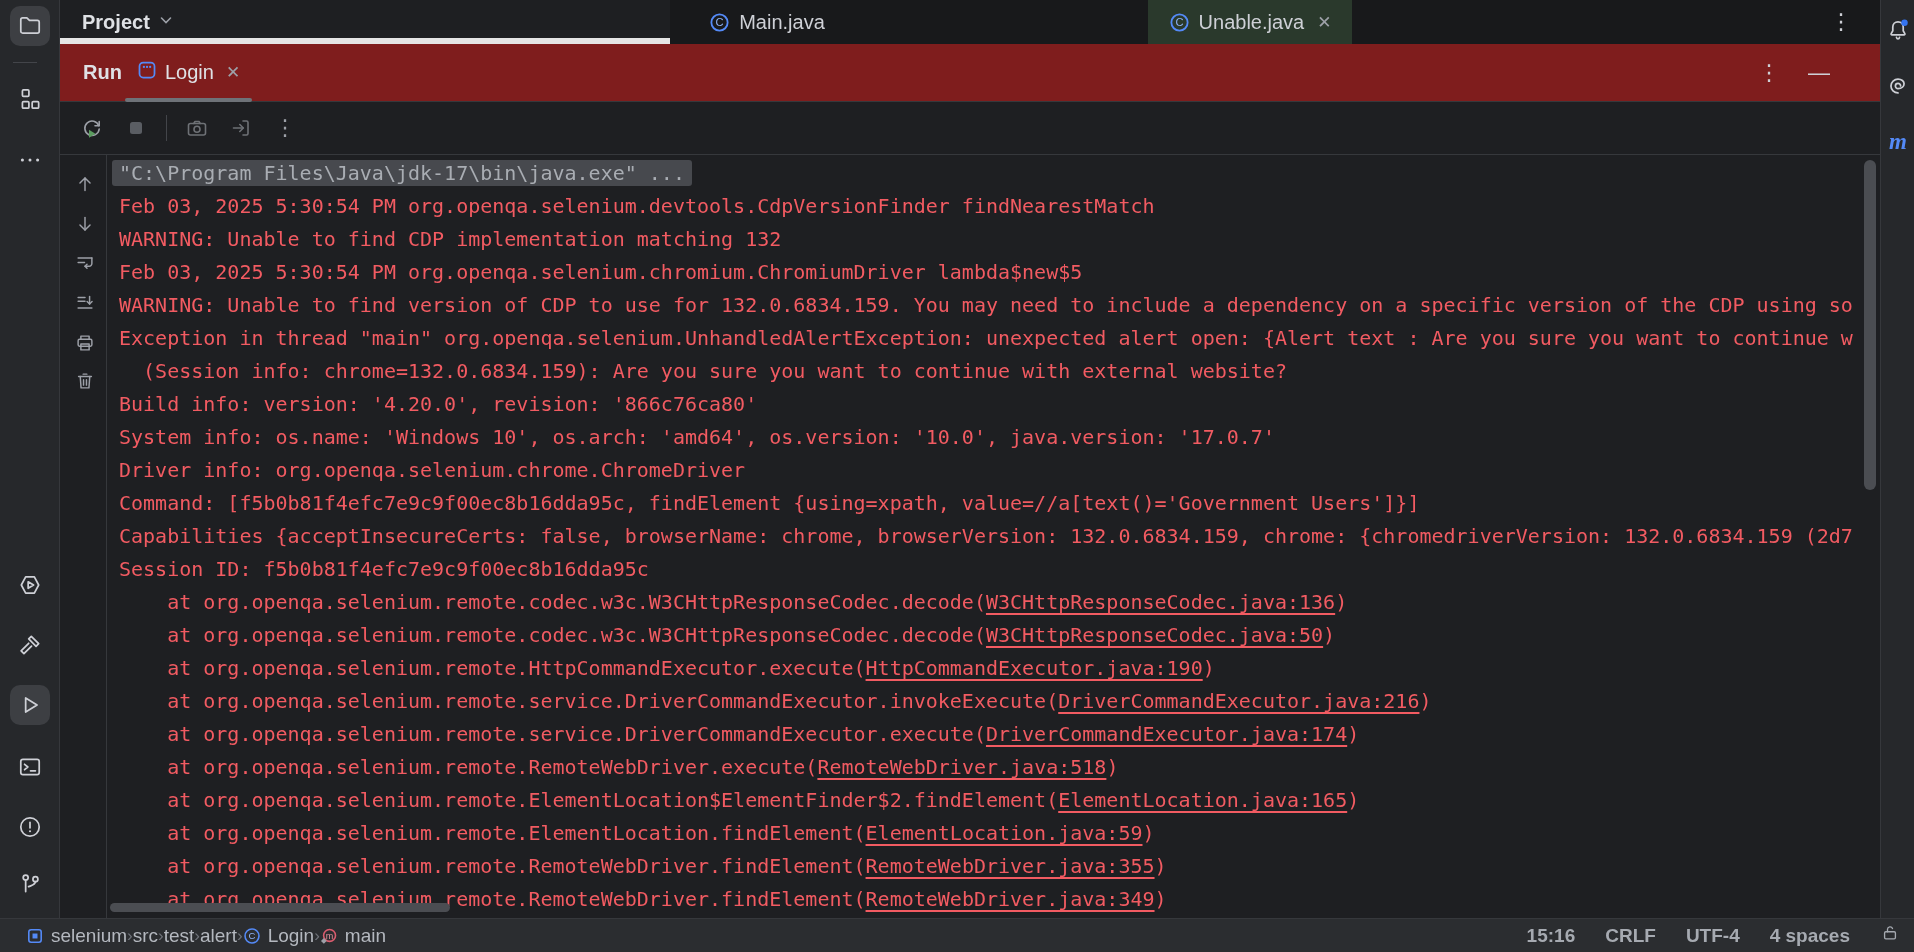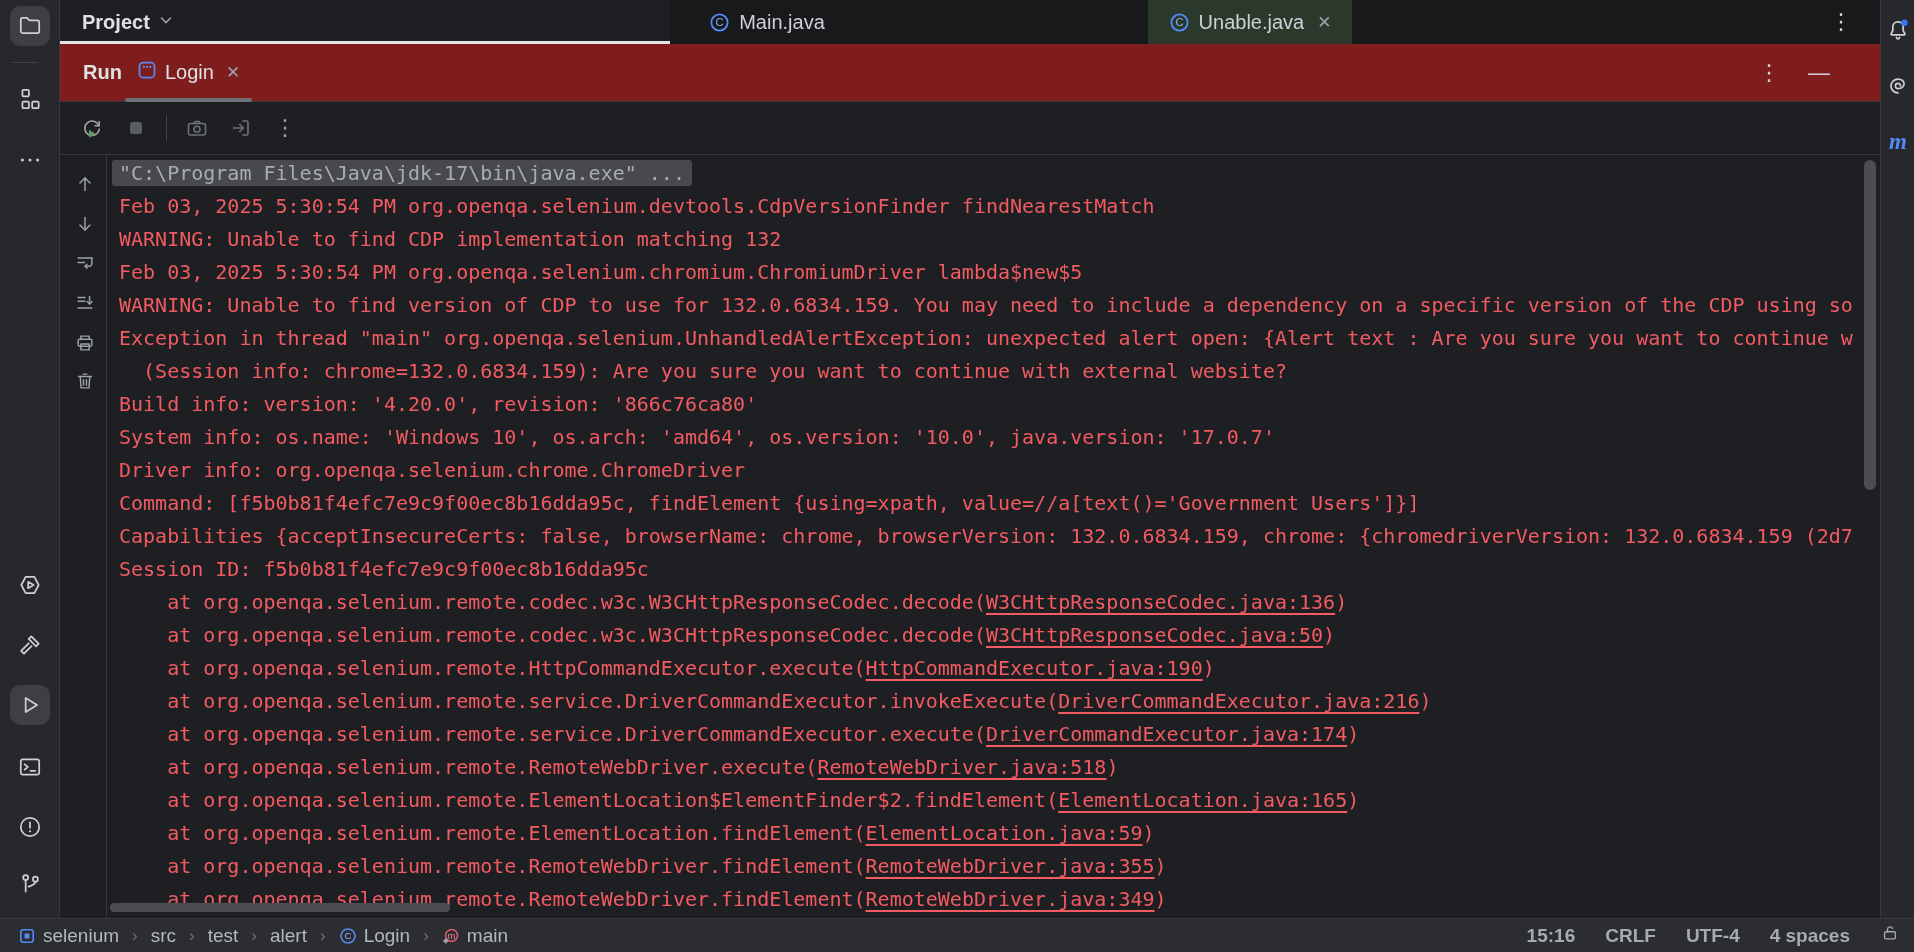--- a/index.html
+++ b/index.html
@@ -11,21 +11,21 @@
   .left-strip{position:absolute;left:0;top:0;width:60px;height:918px;background:#26282B;
               border-right:1px solid #36383C;}
   .strip-btn{position:absolute;left:10px;width:40px;height:40px;border-radius:10px;
              display:flex;align-items:center;justify-content:center;color:#CED0D6;}
   .strip-btn.active{background:#3D3F43;}
   .strip-btn svg{width:26px;height:26px;}
   .strip-div{position:absolute;left:13px;width:24px;height:1px;background:#43454A;}
 
   
   .top-bar{position:absolute;left:60px;top:0;width:1820px;height:44px;background:#1E1F22;
-           border-bottom:3px solid #e5e5e5;}
+           border-bottom:6px solid #e5e5e5;}
   .project-switcher{position:absolute;left:22px;top:0;height:44px;display:flex;align-items:center;gap:8px;}
   .project-label{font-size:20px;font-weight:700;color:#DFE1E5;}
   .chev{color:#9DA0A8;}
   .chev svg{width:16px;height:16px;}
   .tab-strip{position:absolute;left:610px;top:0;width:1210px;height:44px;background:#18191B;}
   .etab{position:absolute;top:0;height:44px;display:flex;align-items:center;gap:9px;
         font-size:20px;color:#CED0D6;padding:0 6px;}
   .etab.selected{background:#2A392C;}
   .etab .ticon{display:flex;}
   .etab .ticon svg{width:21px;height:21px;}
@@ -76,21 +76,21 @@
   
   .right-strip{position:absolute;right:0;top:0;width:34px;height:918px;background:#26282B;
                border-left:1px solid #36383C;}
   .rs-btn{position:absolute;left:3px;width:28px;height:28px;display:flex;align-items:center;
           justify-content:center;color:#CED0D6;}
   .rs-btn svg{width:26px;height:26px;}
 
   
   .status-bar{position:absolute;left:0;top:918px;width:1914px;height:34px;background:#2B2D30;
               border-top:1px solid #36383C;display:flex;align-items:center;font-size:19px;color:#B4B8BF;}
-  .breadcrumbs{display:flex;align-items:center;gap:13px;padding-left:18px;flex:1;}
+  .breadcrumbs{display:flex;align-items:center;padding-left:26px;flex:1;}
   .crumb{display:flex;align-items:center;gap:7px;}
   .crumb svg{width:18px;height:18px;}
   .crumb-sep{color:#6F737A;font-size:17px;}
   .status-right{display:flex;align-items:center;gap:30px;padding-right:14px;color:#A6AAB1;font-weight:bold;}
   .lock svg{width:20px;height:20px;color:#A6AAB1;}
 </style>
 </head>
 <body>
 
 <div class="app">

